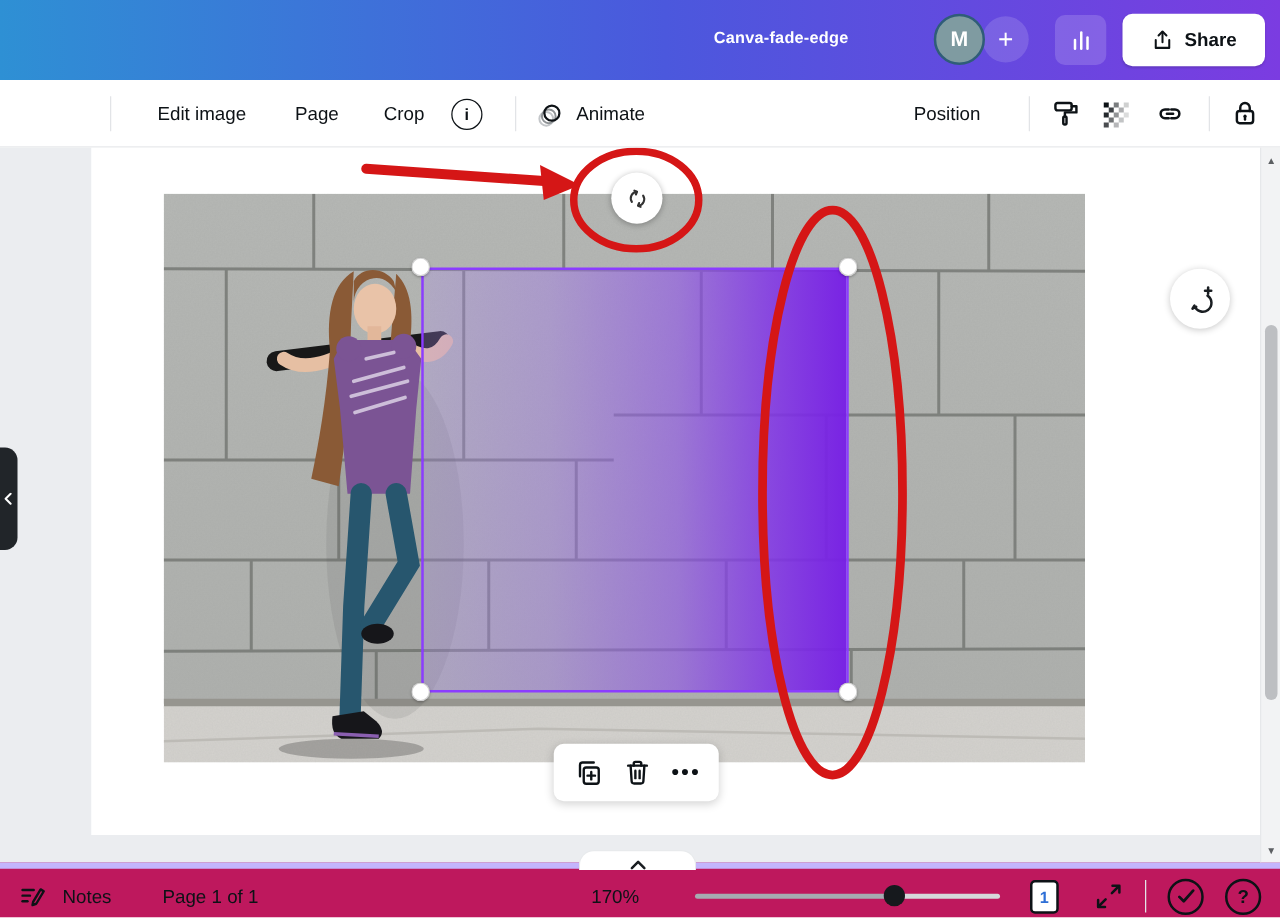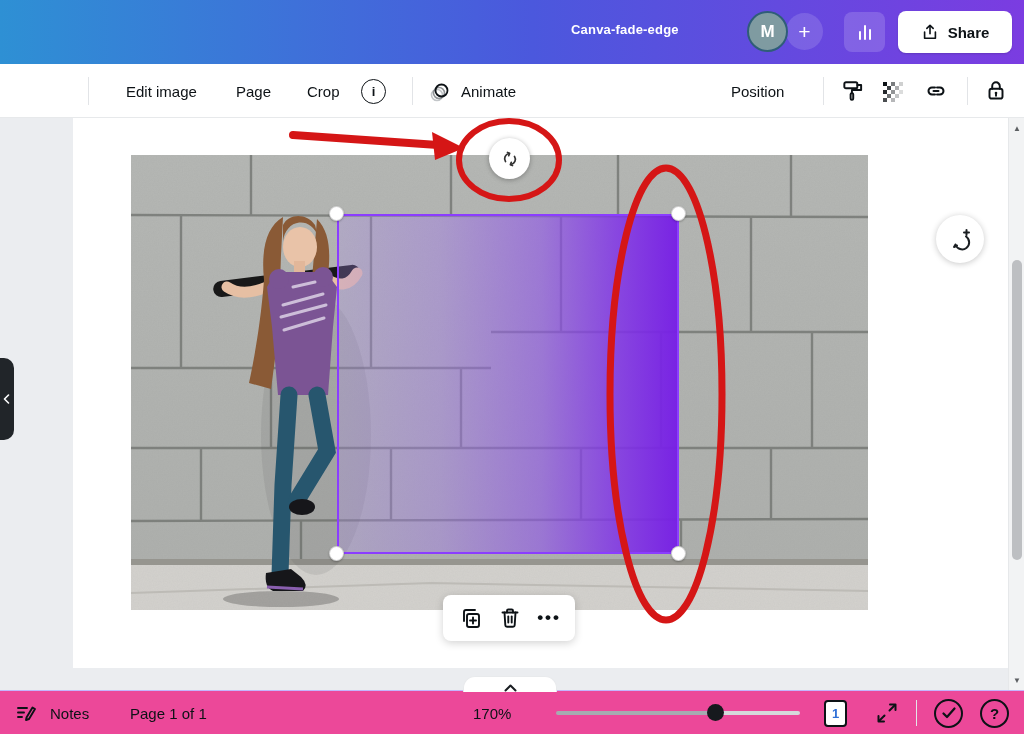--- a/index.html
+++ b/index.html
@@ -61,22 +61,22 @@
   .annotations { position:absolute; left:0; top:0; width:1024px; height:572px; pointer-events:none; z-index:8; }
 
   
   .scrollbar { position:absolute; right:0; top:0; width:16px; height:572px; background:#f2f3f4;
     border-left:1px solid #e6e8ea; z-index:9; }
   .sb-thumb { position:absolute; left:3px; top:142px; width:10px; height:300px; background:#bdbfc2; border-radius:5px; }
   .sb-arrow { position:absolute; left:0; width:16px; height:16px; display:flex; align-items:center;
     justify-content:center; font-size:8px; color:#5c5f62; background:none; border:none; }
 
   
-  .bottombar { position:absolute; bottom:0; left:0; width:1024px; height:44px; background:#ec4899;
-    border-top:1px solid #c4b5fd; }
+  .bottombar { position:absolute; bottom:0; left:0; width:1024px; height:44px; background:#be185d;
+    border-top:5px solid #c4b5fd; }
   .notch { position:absolute; left:463px; top:-15px; width:94px; height:16px; background:#fff;
     border:1px solid #e8eaec; border-bottom:none; border-radius:12px 12px 0 0;
     display:flex; align-items:flex-end; justify-content:center; }
   .bb-item { position:absolute; top:0; height:44px; display:flex; align-items:center; font-size:15px;
     font-weight:500; color:#0d1216; background:none; border:none; }
   .slider-track { position:absolute; left:556px; top:20px; width:244px; height:4px; border-radius:2px;
     background:linear-gradient(90deg,#a6abb1 0%,#a6abb1 65%,#d6d8db 65%,#d6d8db 100%); }
   .slider-knob { position:absolute; left:707px; top:13px; width:17px; height:17px; border-radius:50%; background:#16191d; }
   .page-doc { width:23px; height:27px; border:2px solid #0d1216; border-radius:4px; background:#fff;
     display:flex; align-items:center; justify-content:center; font-size:13px; font-weight:700; color:#2e6fd6;

